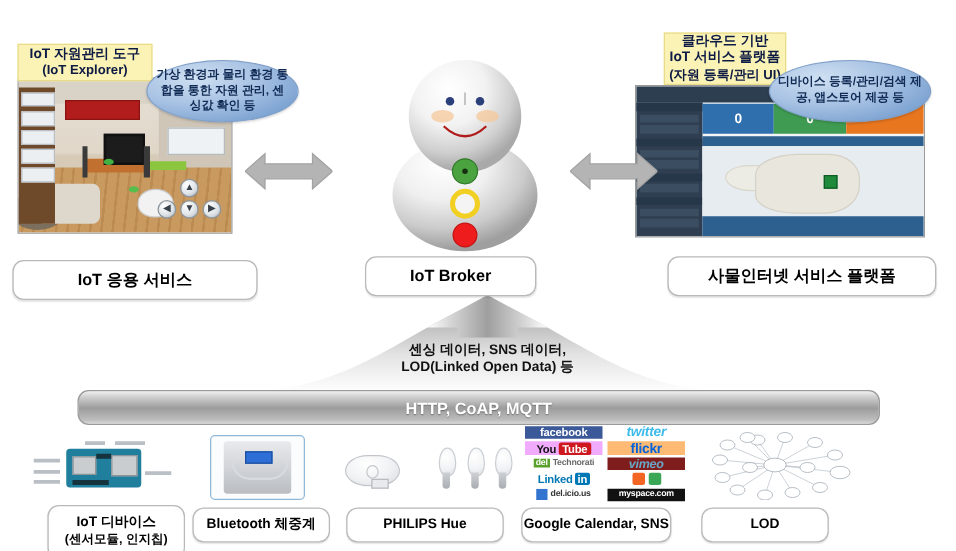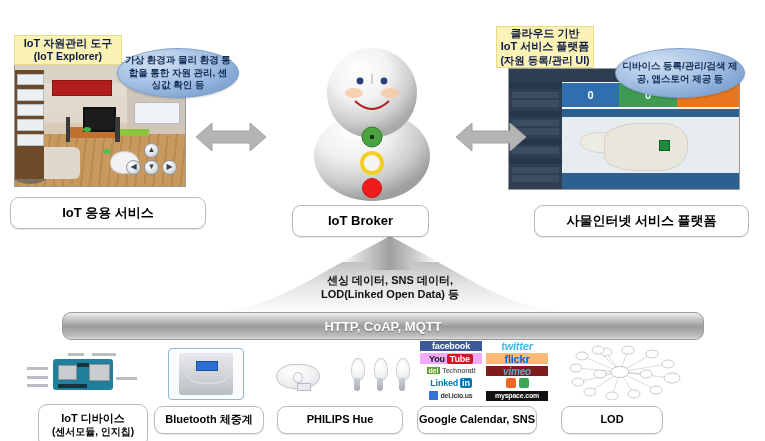--- a/index.html
+++ b/index.html
@@ -197,21 +197,21 @@
 
   <div class="ylabel abs" style="left:14px;top:35px;width:108px;height:30px;">
     <span class="l1">IoT 자원관리 도구</span>
     <span class="l2">(IoT Explorer)</span>
   </div>
 
   <div class="bubble abs" style="left:117px;top:48px;width:122px;height:50px;">
     <span>가상 환경과 물리 환경 통합을 통한 자원 관리, 센싱값 확인 등</span>
   </div>
 
-  <div class="rbox tier1box abs" style="left:10px;top:197px;width:196px;height:32px;">
+  <div class="rbox tier1box abs" style="left:10px;top:208px;width:196px;height:32px;">
     <span>IoT 응용 서비스</span>
   </div>
 
   <svg class="abs harrow" style="left:196px;top:120px;width:70px;height:34px;" viewBox="0 0 70 34">
     <polygon points="0,17 16,3 16,11 54,11 54,3 70,17 54,31 54,23 16,23 16,31" fill="#b4b4b4" stroke="#a3a3a3" stroke-width="1"></polygon>
   </svg>
 
   <div class="abs" style="left:292px;top:38px;width:160px;height:170px;">
     <svg viewBox="0 0 160 170" style="width:100%;height:100%;">
       <defs>
@@ -281,21 +281,21 @@
         <div class="sea"></div>
         <div class="land2"></div>
         <div class="land"></div>
         <div class="pin"></div>
       </div>
       <div class="botbar"></div>
     </div>
     <div class="overlay">(1) 디바이스 등록/관리</div>
   </div>
 
-  <div class="ylabel abs" style="left:496px;top:26px;width:98px;height:42px;">
+  <div class="ylabel abs" style="left:531px;top:26px;width:98px;height:42px;">
     <span class="l1">클라우드 기반</span>
     <span class="l1">IoT 서비스 플랫폼</span>
     <span class="l2">(자원 등록/관리 UI)</span>
   </div>
 
   <div class="bubble abs" style="left:615px;top:48px;width:130px;height:50px;">
     <span>디바이스 등록/관리/검색 제공, 앱스토어 제공 등</span>
   </div>
 
   <div class="rbox tier1box abs" style="left:534px;top:205px;width:215px;height:32px;">

